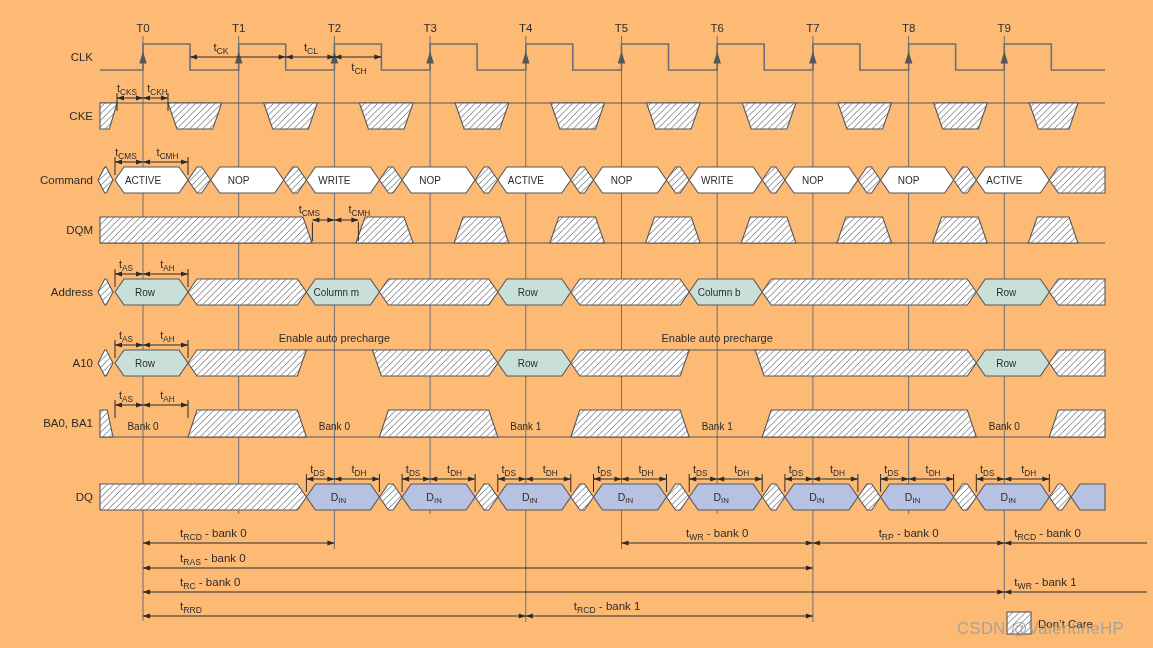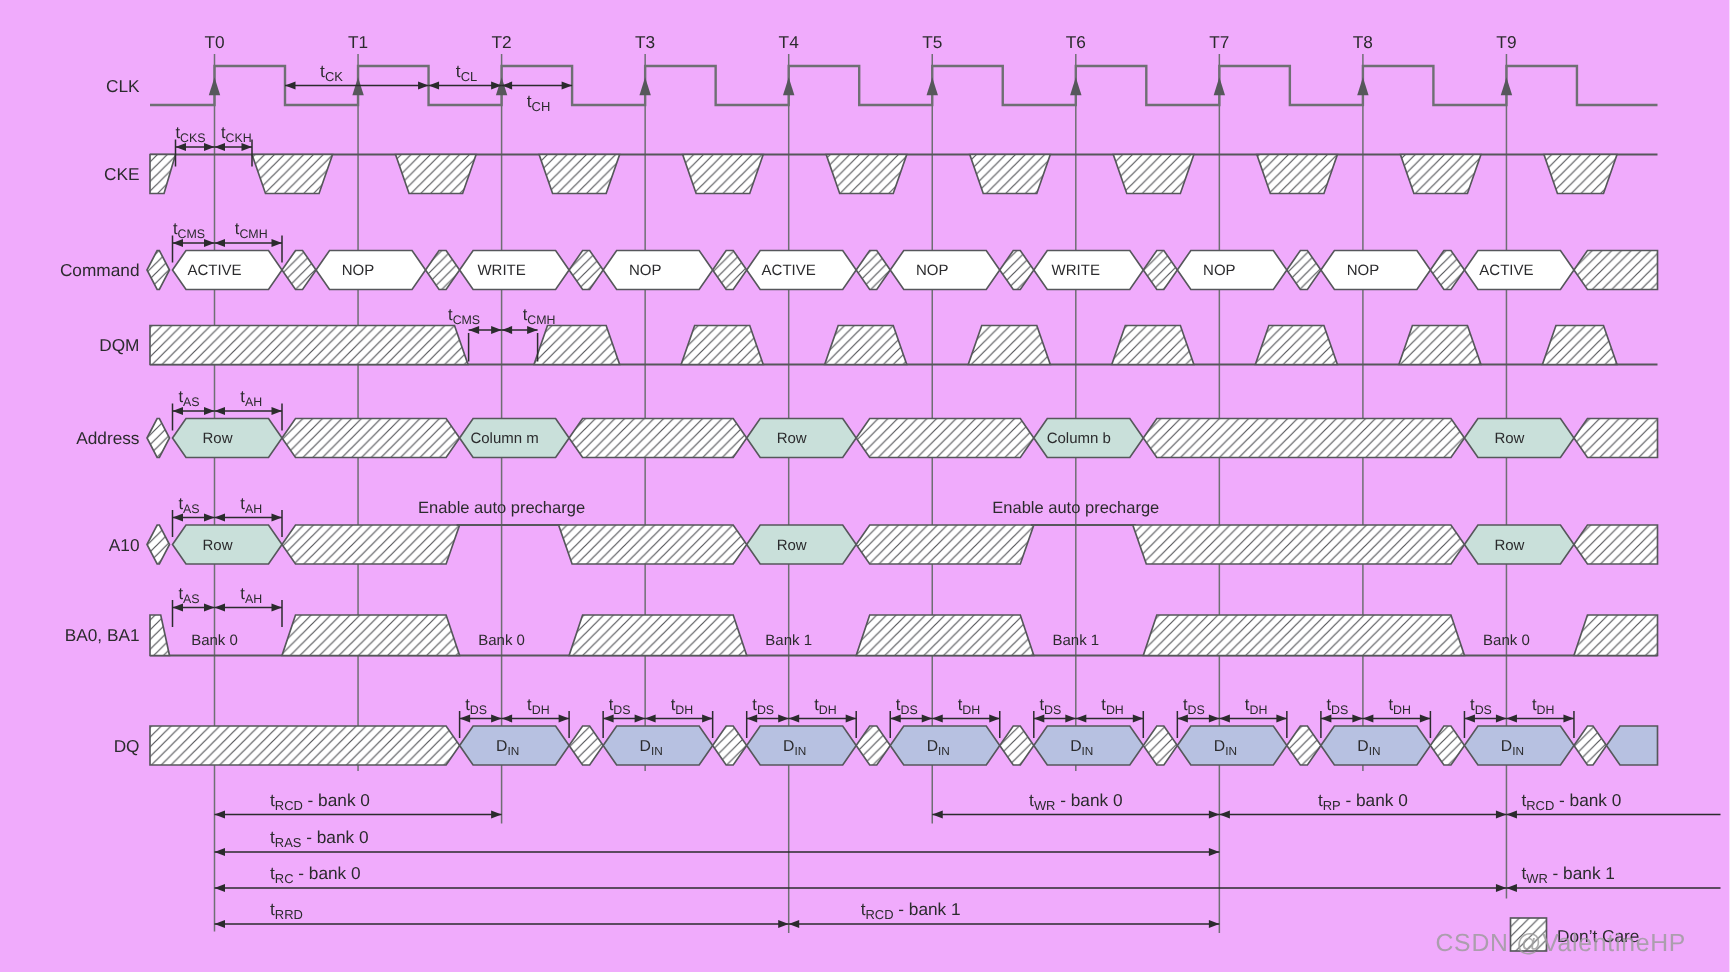--- a/index.html
+++ b/index.html
@@ -1,16 +1,16 @@
 <!DOCTYPE html>
 <html><head>
 <meta charset="utf-8">
 <style>
   html,body{margin:0;padding:0;background:#ffffff;}
-  .stage{position:relative;width:1153px;height:648px;background:#f0abfc;overflow:hidden;}
+  .stage{position:relative;width:1153px;height:648px;background:#fdba74;overflow:hidden;}
   svg{display:block;font-family:"Liberation Sans","DejaVu Sans",sans-serif;}
   text{font-family:"Liberation Sans","DejaVu Sans",sans-serif;}
 </style>
 </head>
 <body>
 
 <div class="stage">
   <svg id="diagram" width="1153" height="648" viewBox="0 0 1153 648">
       <defs>
         <pattern id="hatch" width="6.5" height="6.5" patternUnits="userSpaceOnUse">

